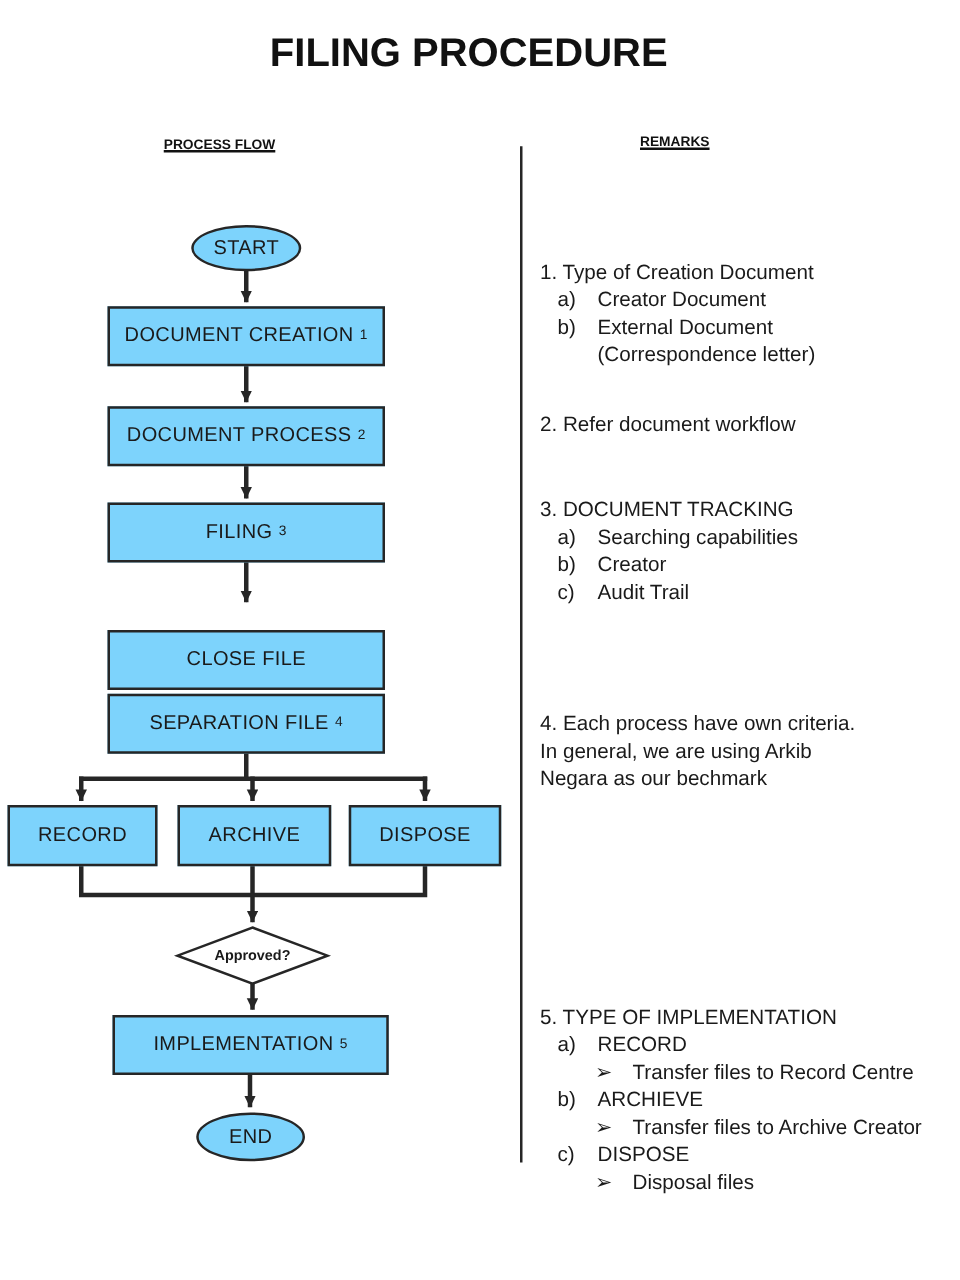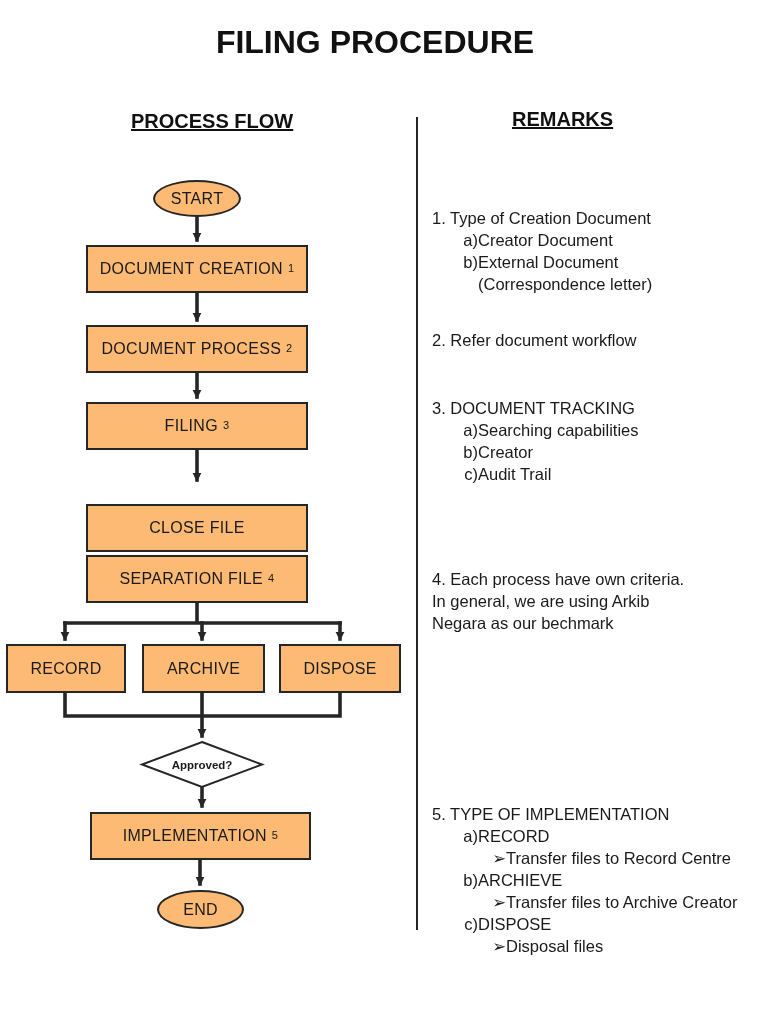--- a/index.html
+++ b/index.html
@@ -4,45 +4,45 @@
 <style>
   * { margin:0; padding:0; box-sizing:border-box; }
   html,body { width:768px; height:1024px; background:#ffffff; overflow:hidden;
               font-family:"Liberation Sans", sans-serif; color:#1a1a1a; }
   .page { position:relative; width:651px; height:1024px; background:#fff; }
 
   .title { position:absolute; top:24px; left:0; width:768px; text-align:center;
            font-size:32px; font-weight:700; letter-spacing:0px; color:#111;
            transform:translateX(-9px); }
 
-  .col-head { position:absolute; font-size:20px; font-weight:700;
+  .col-head { position:absolute; font-size:11px; font-weight:700;
               text-decoration:underline; text-decoration-thickness:2px; color:#111; }
   .ph { left:131px; top:110px; }
   .rh { left:512px; top:108px; }
 
   .divider { position:absolute; left:416px; top:117px; width:2px; height:813px;
              background:#262626; }
 
   svg.connectors { position:absolute; left:0; top:0; }
   .cline { stroke:#262626; stroke-width:3.6; fill:none; stroke-linecap:square; }
   .dshape { stroke:#262626; stroke-width:2; fill:#ffffff; }
 
   .node { position:absolute; display:flex; align-items:center; justify-content:center;
-          background:#fdba74; border:2px solid #262626; font-size:16px;
+          background:#7dd3fc; border:2px solid #262626; font-size:16px;
           letter-spacing:0.3px; color:#1a1a1a; white-space:nowrap; }
   .ellipse { border-radius:50%; }
   .node sup { font-size:11px; line-height:0; margin-left:5px; position:relative; top:-1px; }
 
   .dlabel { position:absolute; left:147px; top:748px; width:110px; height:34px;
             display:flex; align-items:center; justify-content:center;
             font-size:11.5px; font-weight:700; color:#1a1a1a; }
 
   .remark { position:absolute; left:432px; width:332px; font-size:16.5px;
             line-height:22px; color:#1a1a1a; }
-  .rl { display:flex; white-space:nowrap;text-align:right; }
+  .rl { display:flex; white-space:nowrap; }
   .i1 { padding-left:14px; }
   .i2 { padding-left:44px; }
   .mk  { display:inline-block; width:32px; flex:none; }
   .mk2 { display:inline-block; width:30px; flex:none; }
 </style>
 </head>
 <body>
 
 <div class="page">
 

